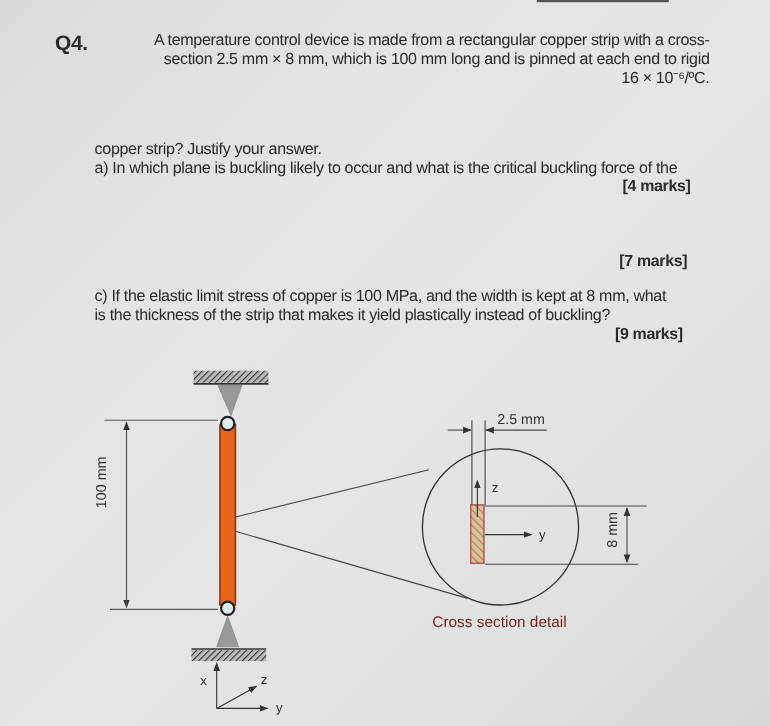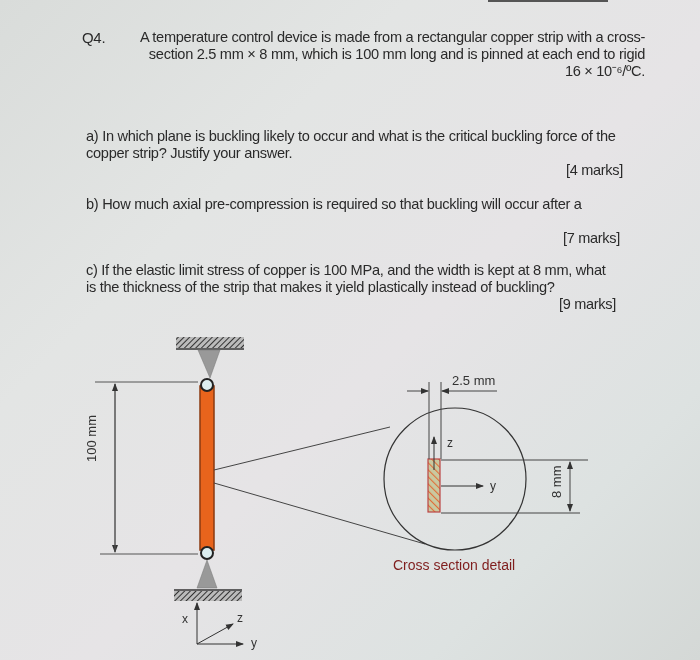--- a/index.html
+++ b/index.html
@@ -3,52 +3,51 @@
 <meta charset="utf-8">
 <style>
   html, body { margin: 0; padding: 0; }
   body {
     width: 700px; height: 660px; overflow: hidden; position: relative;
     background: linear-gradient(135deg, #d9dcda 0%, #e3e5e4 30%, #e6e4e6 55%, #dde2e1 80%, #d4d8d6 100%);
     font-family: "Liberation Sans", sans-serif;
     color: #2a2a2a;
   }
   .top-rule { position: absolute; left: 488px; top: 0; width: 120px; height: 2px; background: #555; }
-  .q-num { position: absolute; left: 50px; top: 29px; font-weight: normal; font-size: 15px; letter-spacing: -0.3px; margin-left: 32px; }
+  .q-num { position: absolute; left: 50px; top: 29px; font-weight: bold; font-size: 19px; letter-spacing: -0.3px; }
   .para { position: absolute; font-size: 14.6px; line-height: 17px; letter-spacing: -0.3px; }
   .stem { left: 85px; top: 29px; width: 560px; }
   .stem .line { display: block; white-space: nowrap; text-align: right; }
   .part { left: 86px; width: 560px; }
   .part .line { display: block; white-space: nowrap; }
-  .marks { position: absolute; font-weight: normal; font-size: 14.5px; letter-spacing: -0.3px; }
+  .marks { position: absolute; font-weight: bold; font-size: 14.5px; letter-spacing: -0.3px; }
   .caption { position: absolute; left: 393px; top: 557px; font-size: 14px; color: #7f1d1d; }
   .dim-text { position: absolute; font-size: 13px; color: #333; }
   svg.fig { position: absolute; left: 0; top: 0; }
 </style>
 </head>
 <body>
 
 <div class="top-rule"></div>
 
 <div class="q-num">Q4.</div>
 
 <div class="para stem">
   <span class="line">A temperature control device is made from a rectangular copper strip with a cross-</span>
   <span class="line">section 2.5 mm × 8 mm, which is 100 mm long and is pinned at each end to rigid</span>
   <span class="line">16 × 10⁻⁶/ºC.</span>
 </div>
 
 <div class="para part" style="top:128px;">
+  <span class="line">copper strip? Justify your answer.</span>
   <span class="line">a) In which plane is buckling likely to occur and what is the critical buckling force of the</span>
-  <span class="line">copper strip? Justify your answer.</span>
 </div>
 <div class="marks" style="left:566px; top:162px;">[4 marks]</div>
 
 <div class="para part" style="top:196px;">
-  <span class="line">b) How much axial pre-compression is required so that buckling will occur after a</span>
 </div>
 <div class="marks" style="left:563px; top:230px;">[7 marks]</div>
 
 <div class="para part" style="top:262px;">
   <span class="line">c) If the elastic limit stress of copper is 100 MPa, and the width is kept at 8 mm, what</span>
   <span class="line">is the thickness of the strip that makes it yield plastically instead of buckling?</span>
 </div>
 <div class="marks" style="left:559px; top:296px;">[9 marks]</div>
 
 <svg class="fig" width="700" height="660">

